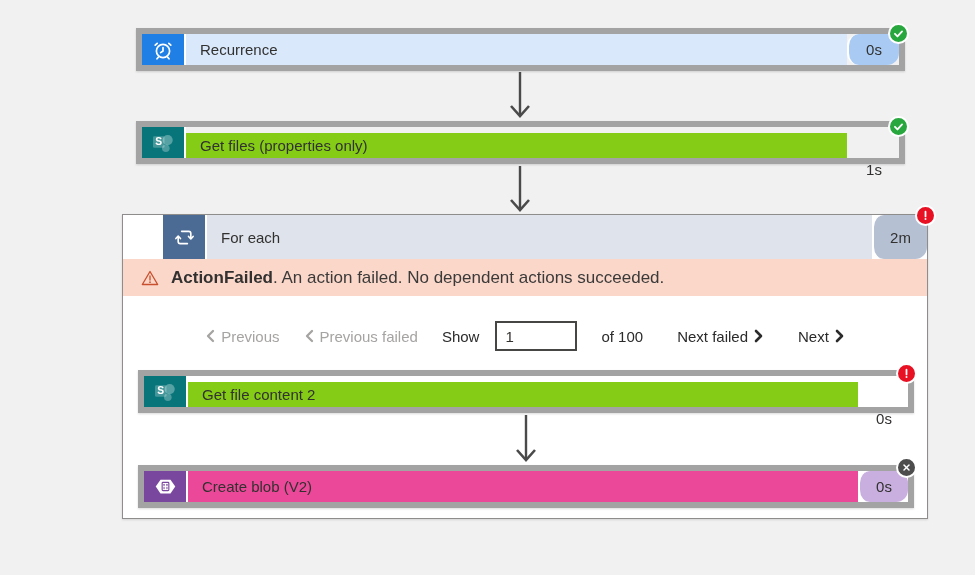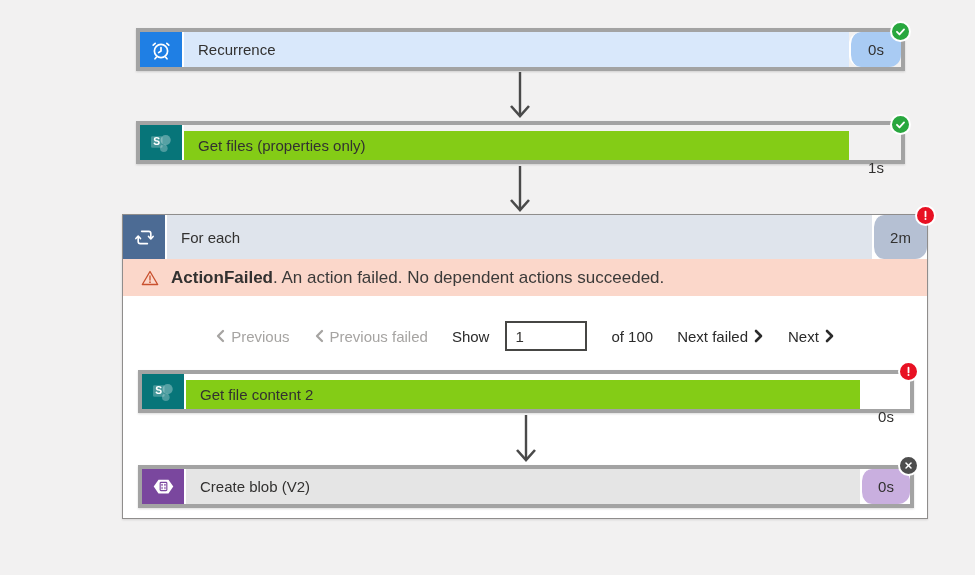--- a/index.html
+++ b/index.html
@@ -11,21 +11,21 @@
     overflow:hidden;
   }
   .canvas { position:relative; width:975px; height:575px; }
 
   
   .card {
     position:absolute;
     display:flex;
     align-items:stretch;
     height:43px;
-    border:4px solid #a3a3a3;
+    border:6px solid #a3a3a3;
     box-shadow:0 1px 2px rgba(0,0,0,.15);
     cursor:pointer;
   }
   .card-icon {
     width:44px;
     flex:0 0 44px;
     display:flex;
     align-items:center;
     justify-content:center;
     border-right:2px solid #FFFFFF;
@@ -54,21 +54,21 @@
   
   .recurrence .card-icon   { background:#1F7FE4; }
   .recurrence .card-body   { background:#D9E8FB; }
   .recurrence .card-duration { background:#A9CBF3; }
 
   .sharepoint .card-icon   { background:#077579; }
   .sharepoint .card-body   { background:#84cc16;margin-top:6px; }
   .sharepoint .card-duration { background:#f0abfc;margin-top:42px; }
 
   .blob .card-icon   { background:#7A479E; }
-  .blob .card-body   { background:#e5e5e5; }
+  .blob .card-body   { background:#ec4899; }
   .blob .card-duration { background:#C9AFDF; }
 
   
   .badge {
     position:absolute;
     width:21px; height:21px;
     border-radius:50%;
     border:2px solid #FFFFFF;
     display:flex; align-items:center; justify-content:center;
     z-index:5;
@@ -83,21 +83,21 @@
   
   .scope {
     position:absolute;
     left:122px; top:214px;
     width:806px; height:305px;
     background:#FFFFFF;
     border:1px solid #8F8D8C;
     box-shadow:0 1px 2px rgba(0,0,0,.12);
   }
   .scope-header {
-    display:flex; align-items:stretch; height:44px; cursor:pointer;
+    display:flex; align-items:stretch; height:44px; cursor:pointer;margin-left:40px;
   }
   .scope-header .card-icon { background:#4C6B94; flex:0 0 44px; }
   .scope-header .scope-title {
     flex:1; display:flex; align-items:center;
     background:#DFE4EC; padding-left:14px; font-size:15px;
   }
   .scope-header .card-duration { flex:0 0 55px; background:#B5C0D3; }
 
   .error-bar {
     height:37px;
@@ -127,21 +127,21 @@
     width:82px; height:30px;
     border:2px solid #464644;
     background:#FFFFFF;
     font-family:"Liberation Sans", sans-serif;
     font-size:15px;
     color:#323130;
     padding:0 8px;
     margin-left:-8px;
   }
   .pager-label { color:#2B2B2B; }
-  .gap-lg { }
+  .gap-lg { margin-left:10px; }
 </style>
 </head>
 <body>
 
 <div class="canvas">
 
   <div class="card recurrence" style="left:136px; top:28px; width:769px;">
     <div class="card-icon">
       <svg width="24" height="24" viewBox="0 0 24 24">
         <g stroke="#FFFFFF" stroke-width="1.7" fill="none" stroke-linecap="round">

